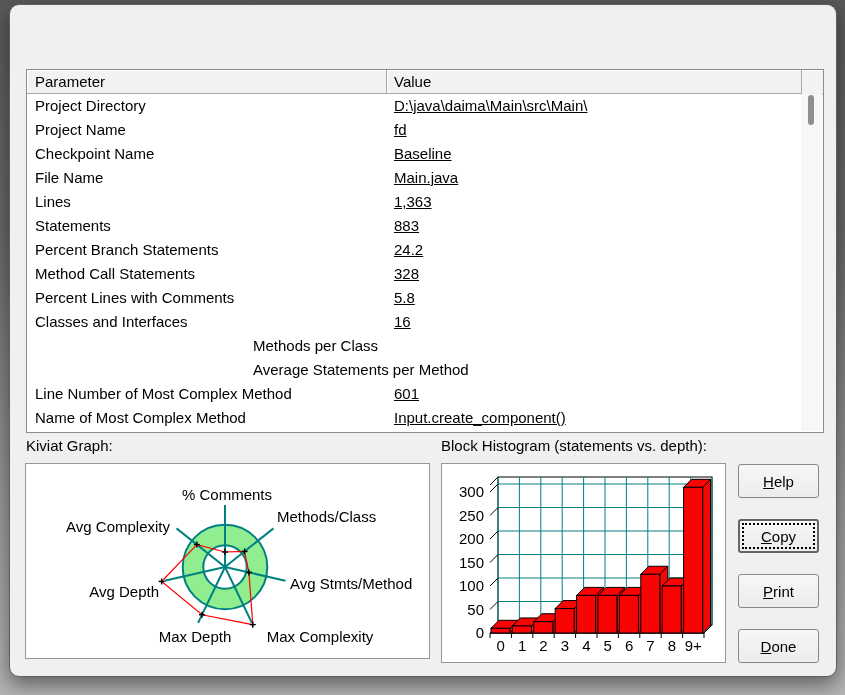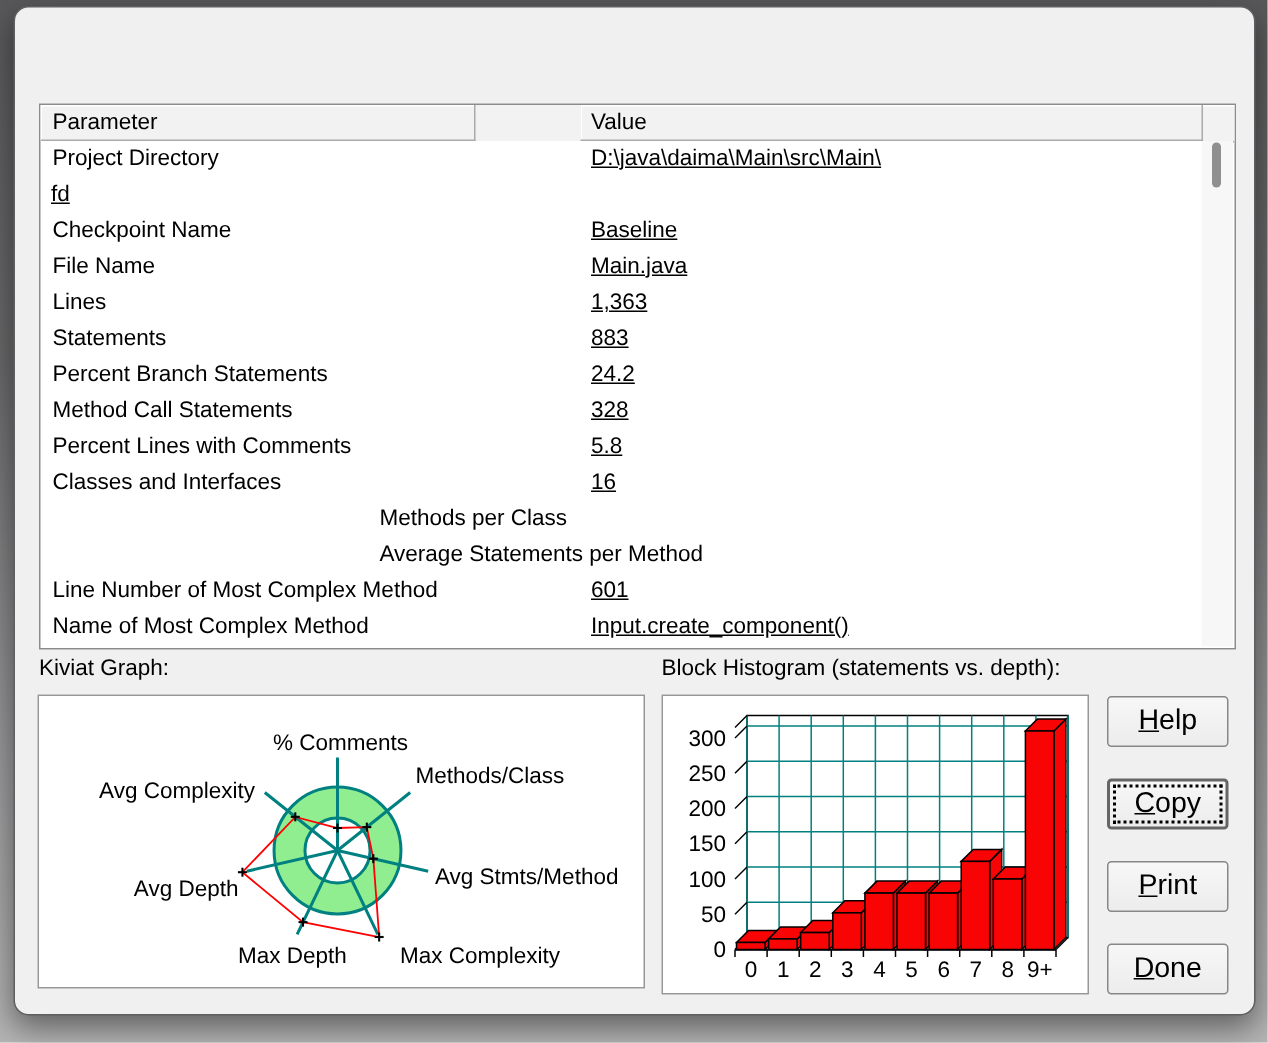--- a/index.html
+++ b/index.html
@@ -22,21 +22,21 @@
     position:absolute;left:16px;top:64px;width:798px;height:364px;
     background:#fff;border:1px solid #8c8c8c;box-sizing:border-box;overflow:hidden;
   }
   .lv-header{position:absolute;left:0;top:0;right:0;height:24px;background:#f2f2f2;}
   .lv-h-cell{
     position:absolute;top:0;height:24px;box-sizing:border-box;background:#f2f2f2;
     border-right:1px solid #aaa;border-bottom:1px solid #aaa;
     box-shadow:inset 1px 1px 0 #fff;
     font-size:15px;line-height:23px;padding-left:8px;white-space:nowrap;overflow:hidden;
   }
-  .lv-h-cell.c1{left:0;width:290px;}
+  .lv-h-cell.c1{left:0;width:360px;}
   .lv-h-cell.c2{left:360px;width:415px;padding-left:7px;}
   .lv-h-fill{position:absolute;top:0;left:775px;right:0;height:24px;background:#f2f2f2;border-bottom:1px solid #aaa;box-shadow:inset 0 1px 0 #fff;}
   .lv-body{position:absolute;left:0;top:24px;right:0;bottom:0;overflow:hidden;}
   .lv-row{display:flex;height:24px;font-size:15px;line-height:24px;white-space:nowrap;justify-content:center;}
   .lv-cell{overflow:hidden;}
   .lv-cell.c1{width:352px;padding-left:8px;flex:none;}
   .lv-cell.c2{flex:1;padding-left:7px;text-decoration:underline;}
   .lv-scroll{position:absolute;top:24px;right:1px;bottom:1px;width:21px;background:#f7f7f7;}
   .lv-thumb{position:absolute;left:7px;top:1px;width:6px;height:30px;background:#8f8f8f;border-radius:3px;}
 
@@ -46,21 +46,21 @@
 
   .panel{position:absolute;background:#fff;border:1px solid #979797;box-sizing:border-box;}
   .kiviat-panel{left:15px;top:458px;width:405px;height:196px;}
   .hist-panel{left:431px;top:458px;width:285px;height:200px;}
   svg{font-family:"Liberation Sans",sans-serif;display:block;}
 
   .btn{
     position:absolute;left:728px;width:81px;height:34px;box-sizing:border-box;
     background:linear-gradient(180deg,#f7f7f7,#ececec);
     border:1px solid #878787;border-radius:3px;
-    font-family:"Liberation Sans",sans-serif;font-size:19px;color:#000;
+    font-family:"Liberation Sans",sans-serif;font-size:15px;color:#000;
     text-align:center;padding:0;
   }
   .btn .u{text-decoration:underline;}
   .btn.default{border:2px solid #666;}
   .btn.focused::after{content:"";position:absolute;inset:2px;border:2px dotted #000;pointer-events:none;}
 </style>
 </head>
 <body>
 
 <div class="window">
@@ -71,20 +71,21 @@
       <div class="lv-h-cell c1">Parameter</div>
       <div class="lv-h-cell c2">Value</div>
       <div class="lv-h-fill"></div>
     </div>
     <div class="lv-body" id="lv-body">
         <div class="lv-row">
           <div class="lv-cell c1">Project Directory</div>
           <div class="lv-cell c2">D:\java\daima\Main\src\Main\</div>
         </div>
         <div class="lv-row">
+          <div class="lv-cell c1">Project Name</div>
           <div class="lv-cell c2">fd</div>
         </div>
         <div class="lv-row">
           <div class="lv-cell c1">Checkpoint Name</div>
           <div class="lv-cell c2">Baseline</div>
         </div>
         <div class="lv-row">
           <div class="lv-cell c1">File Name</div>
           <div class="lv-cell c2">Main.java</div>
         </div>

